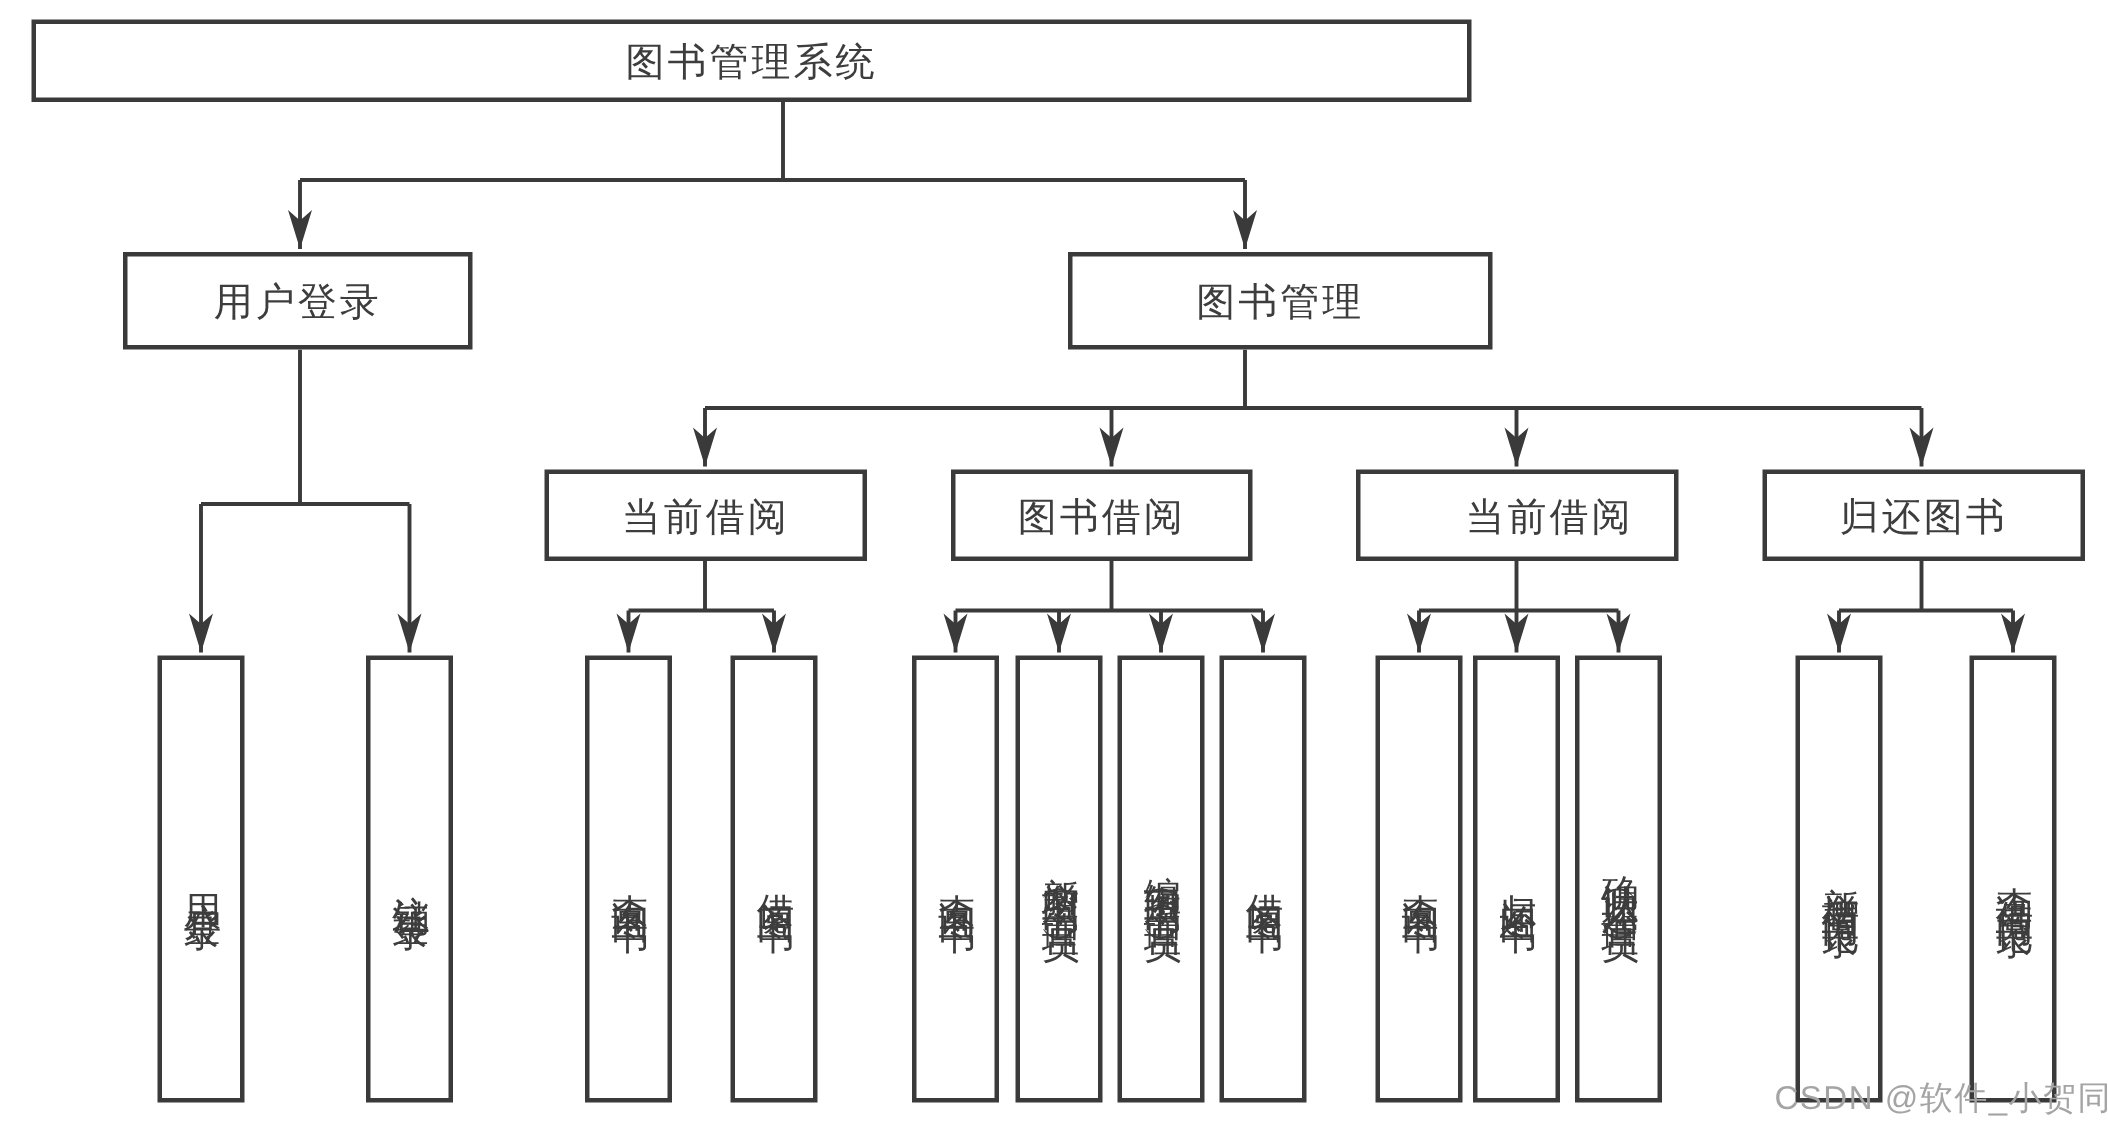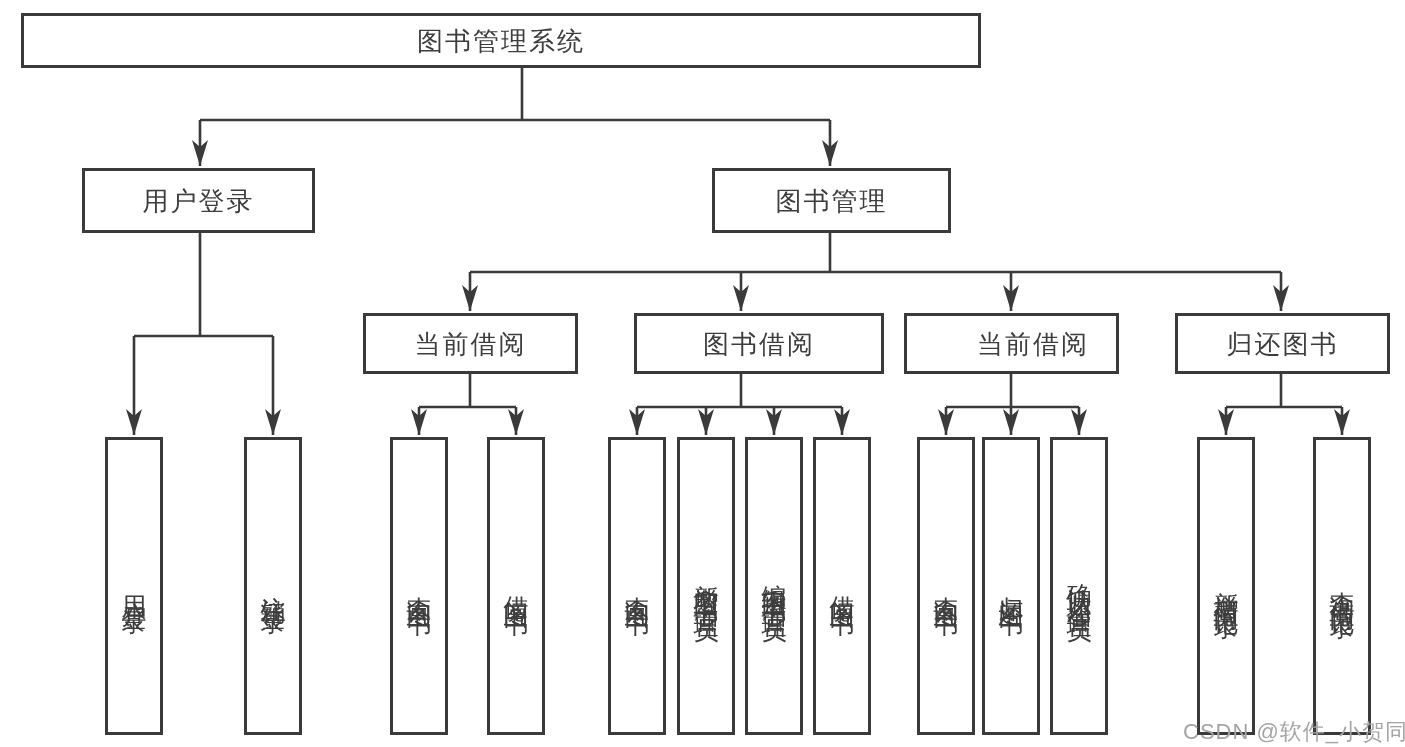--- a/index.html
+++ b/index.html
@@ -34,23 +34,23 @@
   }
   .vnode {
     writing-mode: vertical-rl;
     font-size: 25px;
     letter-spacing: 5px;
     white-space: normal;
   }
   
   .n-root            { left: 21px;   top: 13px;  width: 960px; height: 55px; }
   .n-user-login      { left: 82px;   top: 168px; width: 233px;  height: 65px; }
-  .n-book-mgmt       { left: 712px;  top: 168px; width: 239px;  height: 65px; }
+  .n-book-mgmt       { left: 712px;  top: 168px; width: 283px;  height: 65px; }
   .n-new-book-rec    { left: 363px;  top: 313px; width: 215px;  height: 61px; }
-  .n-book-borrow     { left: 634px;  top: 313px; width: 250px;  height: 61px; }
+  .n-book-borrow     { left: 634px;  top: 313px; width: 201px;  height: 61px; }
   .n-current-borrow  { left: 904px;  top: 313px; width: 215px;  height: 61px; padding-left: 43px; }
   .n-borrow-records  { left: 1175px; top: 313px; width: 215px;  height: 61px; }
   .leaf              { top: 437px; width: 58px; height: 298px; }
   .n-ul-user-login   { left: 105px;  }
   .n-ul-logout       { left: 244px;  }
   .n-nb-query        { left: 390px;  }
   .n-nb-borrow       { left: 487px;  }
   .n-bb-query        { left: 608px;  }
   .n-bb-add          { left: 677px;  }
   .n-bb-edit         { left: 745px;  }

